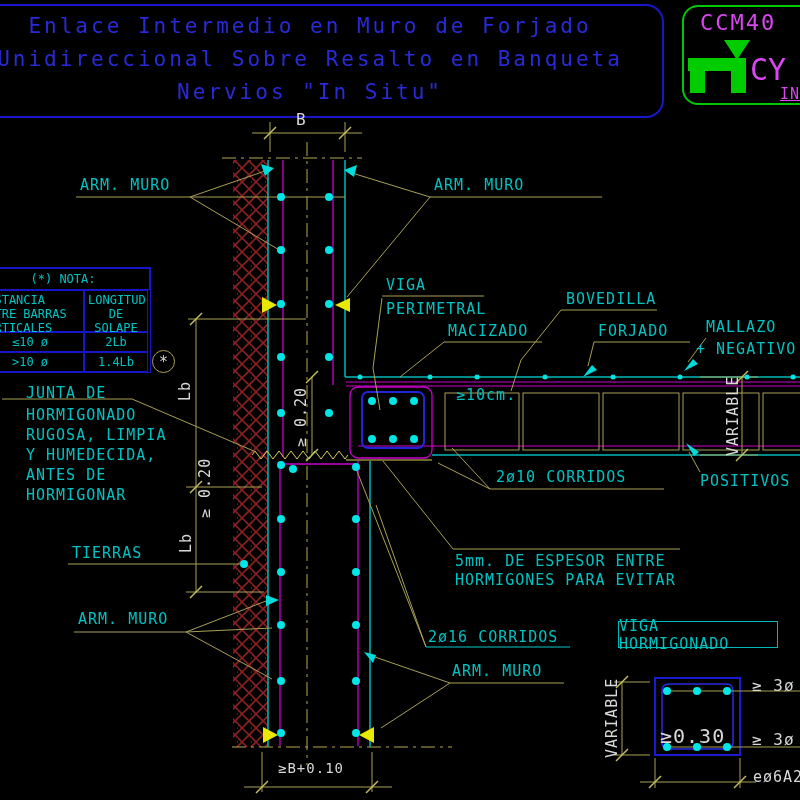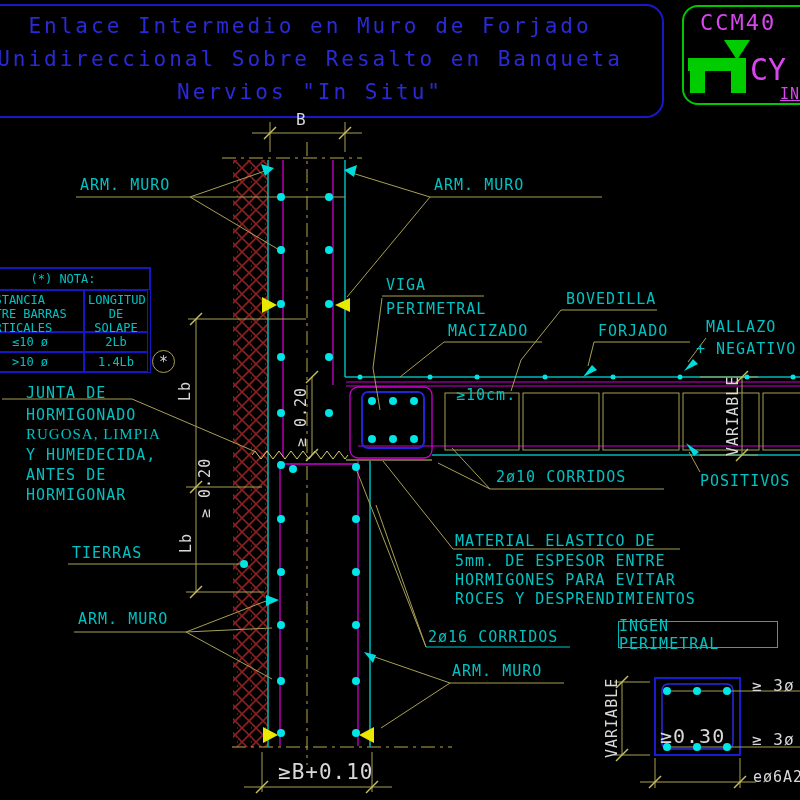--- a/index.html
+++ b/index.html
@@ -283,41 +283,39 @@
   <div class="txt lbl" style="left:448px;top:322px;">MACIZADO</div>
   <div class="txt lbl" style="left:456px;top:344px;margin-top:42px;">≥10cm.</div>
   <div class="txt lbl" style="left:566px;top:290px;">BOVEDILLA</div>
   <div class="txt lbl" style="left:598px;top:322px;">FORJADO</div>
   <div class="txt lbl" style="left:706px;top:318px;">MALLAZO</div>
   <div class="txt lbl" style="left:696px;top:340px;">+ NEGATIVO</div>
   <div class="txt lbl" style="left:700px;top:472px;">POSITIVOS</div>
   <div class="txt lbl" style="left:496px;top:468px;">2ø10 CORRIDOS</div>
   <div class="txt lbl" style="left:26px;top:384px;">JUNTA DE</div>
   <div class="txt lbl" style="left:26px;top:406px;">HORMIGONADO</div>
-  <div class="txt lbl" style="left:26px;top:426px;font-family:Liberation Serif, serif;">RUGOSA, LIMPIA</div>
+  <div class="txt lbl" style="left:26px;top:426px;">RUGOSA, LIMPIA</div>
   <div class="txt lbl" style="left:26px;top:446px;">Y HUMEDECIDA,</div>
   <div class="txt lbl" style="left:26px;top:466px;">ANTES DE</div>
   <div class="txt lbl" style="left:26px;top:486px;">HORMIGONAR</div>
   <div class="txt lbl" style="left:72px;top:544px;">TIERRAS</div>
   <div class="txt lbl" style="left:78px;top:610px;">ARM. MURO</div>
-  <div class="txt lbl" style="left:455px;top:532px;">MATERIAL ELASTICO DE</div>
   <div class="txt lbl" style="left:455px;top:552px;">5mm. DE ESPESOR ENTRE</div>
   <div class="txt lbl" style="left:455px;top:571px;">HORMIGONES PARA EVITAR</div>
-  <div class="txt lbl" style="left:455px;top:590px;">ROCES Y DESPRENDIMIENTOS</div>
   <div class="txt lbl" style="left:428px;top:628px;">2ø16 CORRIDOS</div>
   <div class="txt lbl" style="left:452px;top:662px;">ARM. MURO</div>
 
-  <div class="vbox">INGEN PERIMETRAL</div>
+  <div class="vbox">VIGA HORMIGONADO</div>
 
   <div class="txt dim" style="left:296px;top:110px;font-size:16px;">B</div>
   <div class="txt dim rot" style="left:165px;top:382px;width:40px;">Lb</div>
   <div class="txt dim rot" style="left:175px;top:479px;width:60px;">≥ 0.20</div>
   <div class="txt dim rot" style="left:166px;top:534px;width:40px;">Lb</div>
   <div class="txt dim rot" style="left:269px;top:408px;width:64px;">≥ 0.20</div>
   <div class="txt dim rot" style="left:694px;top:408px;width:78px;">VARIABLE</div>
   <div class="txt dim rot" style="left:574px;top:711px;width:76px;">VARIABLE</div>
-  <div class="txt dim" style="left:278px;top:760px;font-size:21px;">≥B+0.10</div>
+  <div class="txt dim" style="left:278px;top:760px;font-size:14px;">≥B+0.10</div>
   <div class="txt dim" style="left:660px;top:724px;font-size:20px;">≥0.30</div>
   <div class="txt dim" style="left:752px;top:676px;font-size:16px;">≥ 3ø</div>
   <div class="txt dim" style="left:752px;top:730px;font-size:16px;">≥ 3ø</div>
   <div class="txt dim" style="left:753px;top:768px;">eø6A2</div>
 
 </div>
 
 </body></html>

